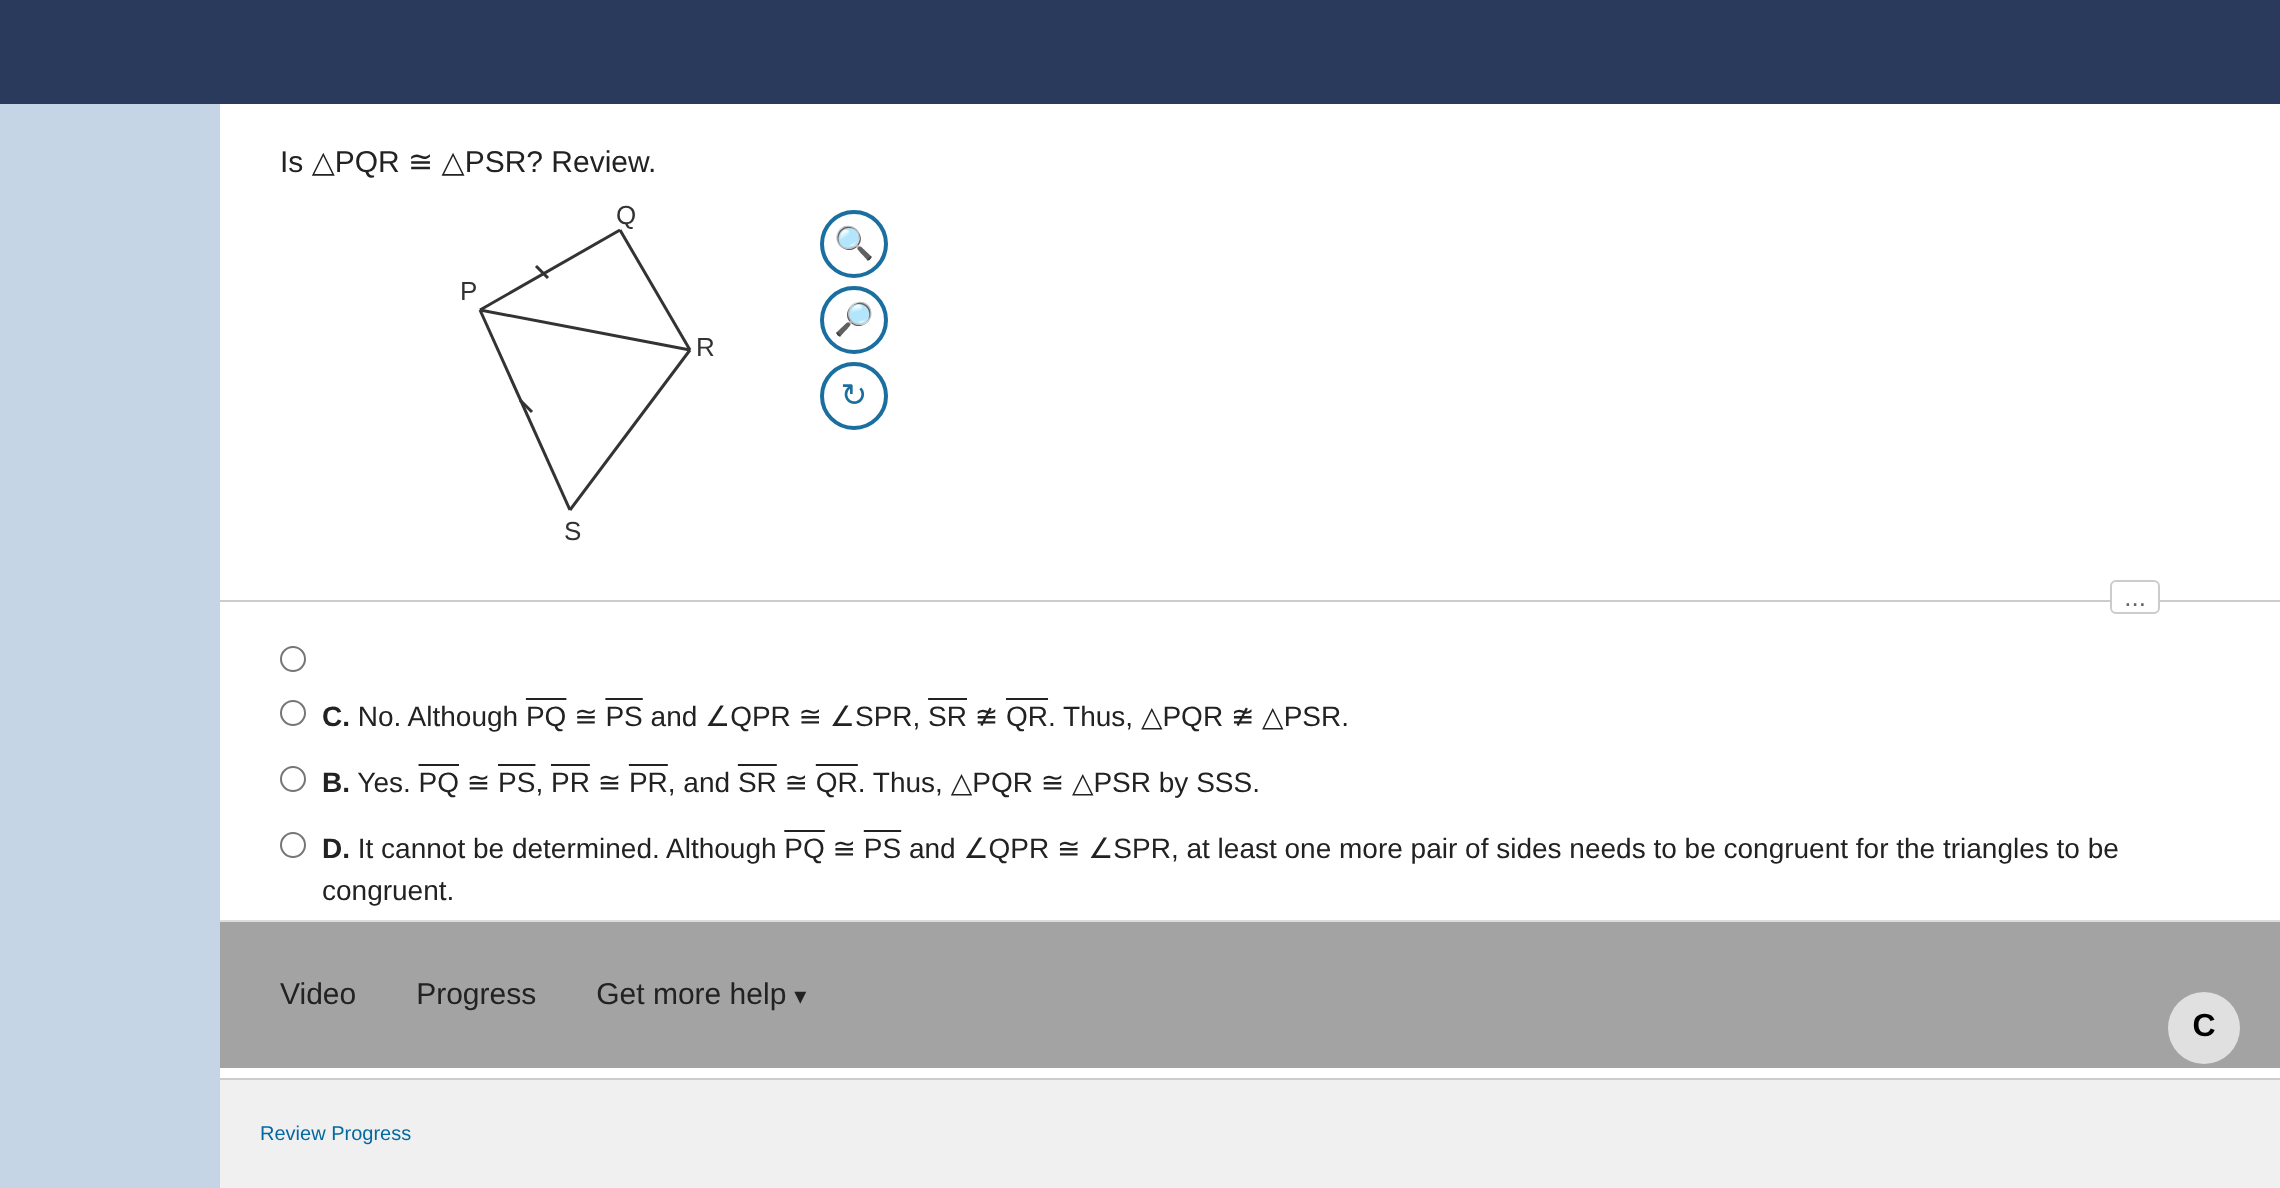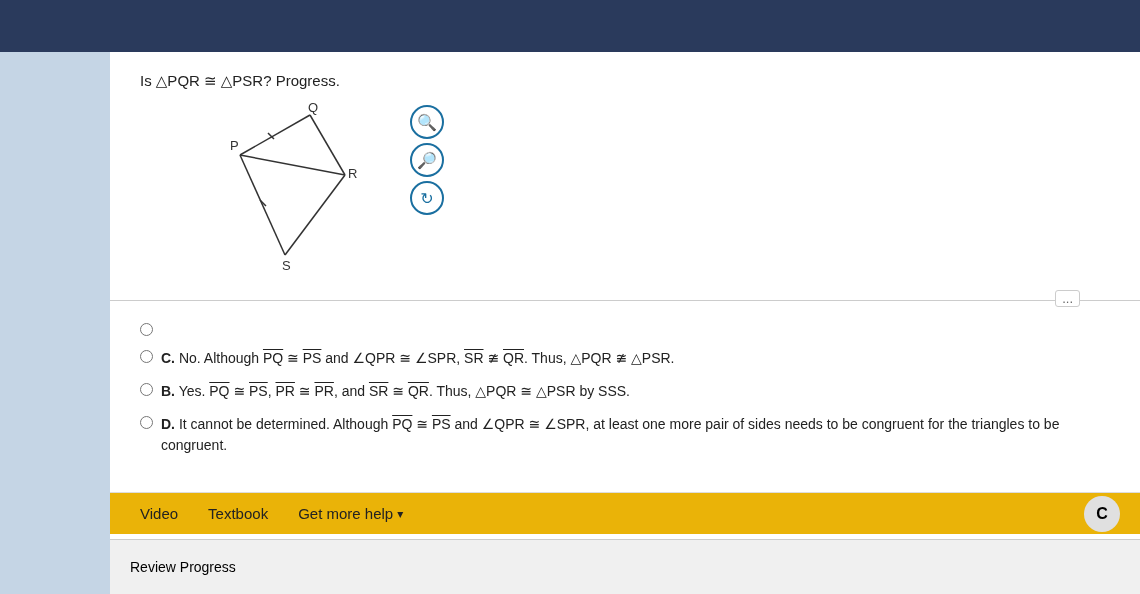--- a/index.html
+++ b/index.html
@@ -100,25 +100,25 @@
       cursor: pointer;
     }
     .answer-text {
       line-height: 1.5;
     }
     .bottom-bar {
       position: absolute;
       bottom: 60px;
       left: 0;
       right: 0;
-      padding: 12px 30px;
+      padding: 28px 30px;
       display: flex;
       gap: 30px;
       border-top: 1px solid #ddd;
-      background: #eab308;
+      background: #a3a3a3;
     }
     .bottom-link {
       font-size: 15px;
       color: #222;
       cursor: pointer;
       text-decoration: none;
     }
     .get-more-help {
       display: flex;
       align-items: center;
@@ -149,22 +149,22 @@
       left: 0;
       right: 0;
       height: 55px;
       background: #f0f0f0;
       border-top: 1px solid #ccc;
       display: flex;
       align-items: center;
       padding: 0 20px;
     }
     .review-text {
-      font-size: 14px;
-      color: #000000;
+      font-size: 10px;
+      color: #0369a1;
     }
     .math-overline {
       text-decoration: overline;
     }
     .left-panel {
       position: absolute;
       top: 52px;
       left: 0;
       width: 110px;
       bottom: 0;
@@ -173,21 +173,21 @@
   </style>
 </head>
 <body>
 
 <div class="top-bar"></div>
 <div class="left-panel"></div>
 
 <div class="main-content">
   <div class="question-area">
     <div class="question-text">
-      Is △PQR ≅ △PSR? Progress.
+      Is △PQR ≅ △PSR? Review.
     </div>
     <div class="diagram-area">
       <svg class="diagram-svg" viewBox="0 0 220 180">
 
         <line x1="60" y1="55" x2="130" y2="15" stroke="#333" stroke-width="1.5"></line>
         <line x1="130" y1="15" x2="165" y2="75" stroke="#333" stroke-width="1.5"></line>
         <line x1="165" y1="75" x2="105" y2="155" stroke="#333" stroke-width="1.5"></line>
         <line x1="105" y1="155" x2="60" y2="55" stroke="#333" stroke-width="1.5"></line>
 
         <line x1="60" y1="55" x2="165" y2="75" stroke="#333" stroke-width="1.5"></line>
@@ -242,21 +242,21 @@
       <input type="radio" name="answer" value="D" style="">
       <span class="answer-text">
         <strong>D.</strong> It cannot be determined. Although <span class="math-overline">PQ</span> ≅ <span class="math-overline">PS</span> and ∠QPR ≅ ∠SPR, at least one more pair of sides needs to be congruent for the triangles to be congruent.
       </span>
     </label>
 
   </div>
 
   <div class="bottom-bar">
     <a class="bottom-link">Video</a>
-    <a class="bottom-link">Textbook</a>
+    <a class="bottom-link">Progress</a>
     <span class="bottom-link get-more-help">
       <span>Get more help</span>
       <span class="chevron-down">▾</span>
     </span>
   </div>
 
   <button class="c-button">C</button>
 
   <div class="review-bar">
     <span class="review-text">Review Progress</span>

